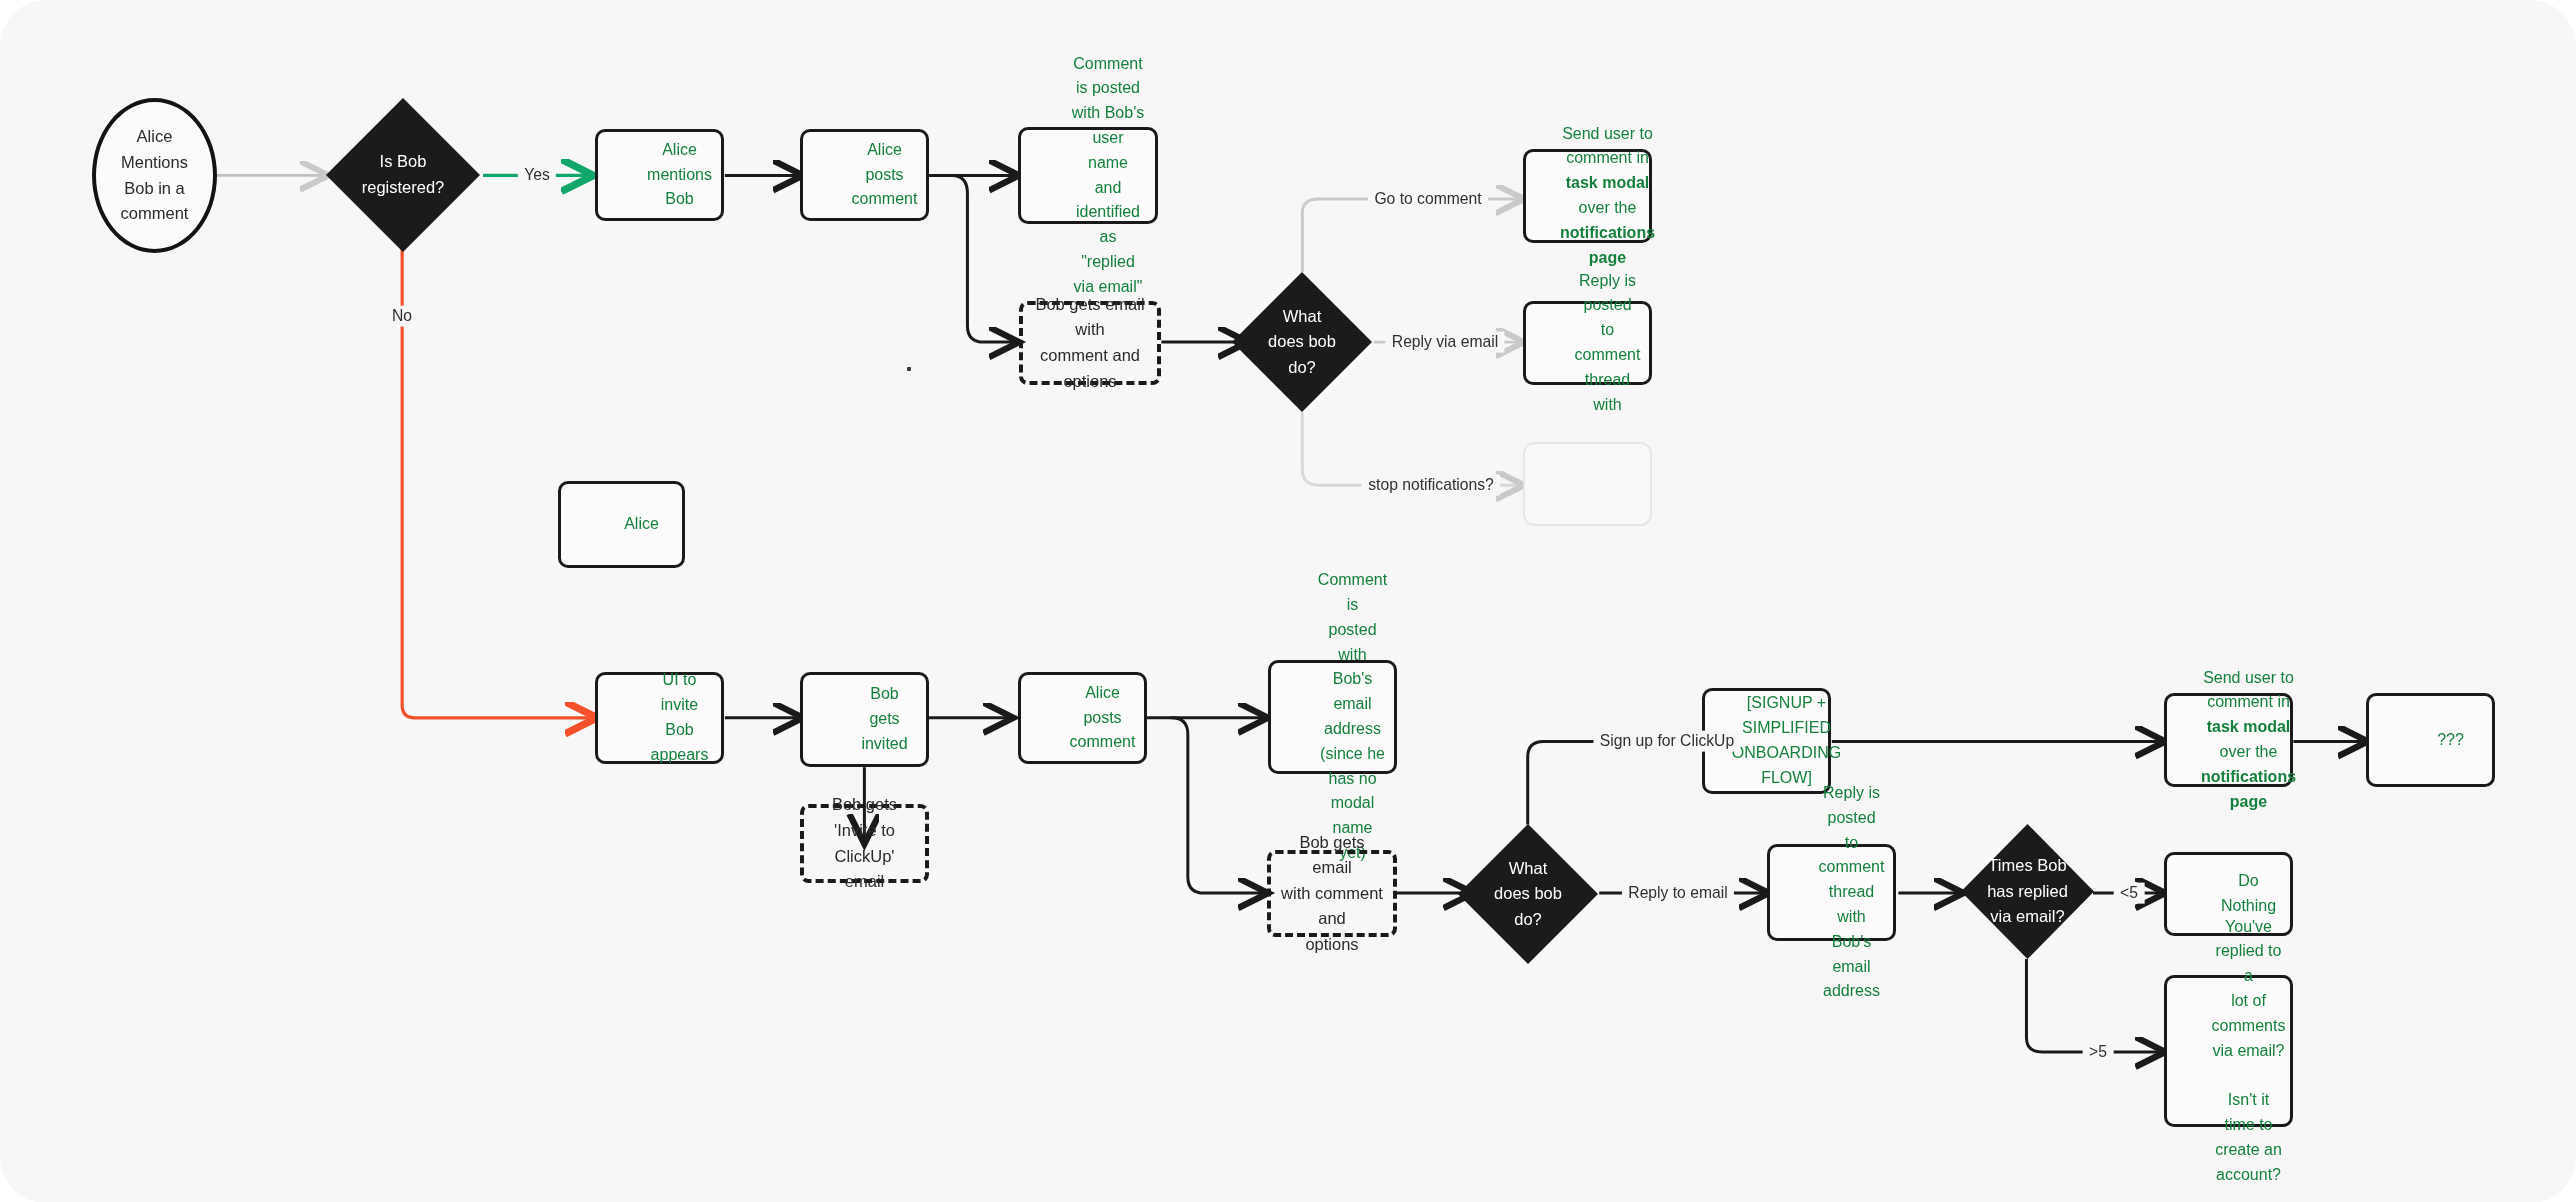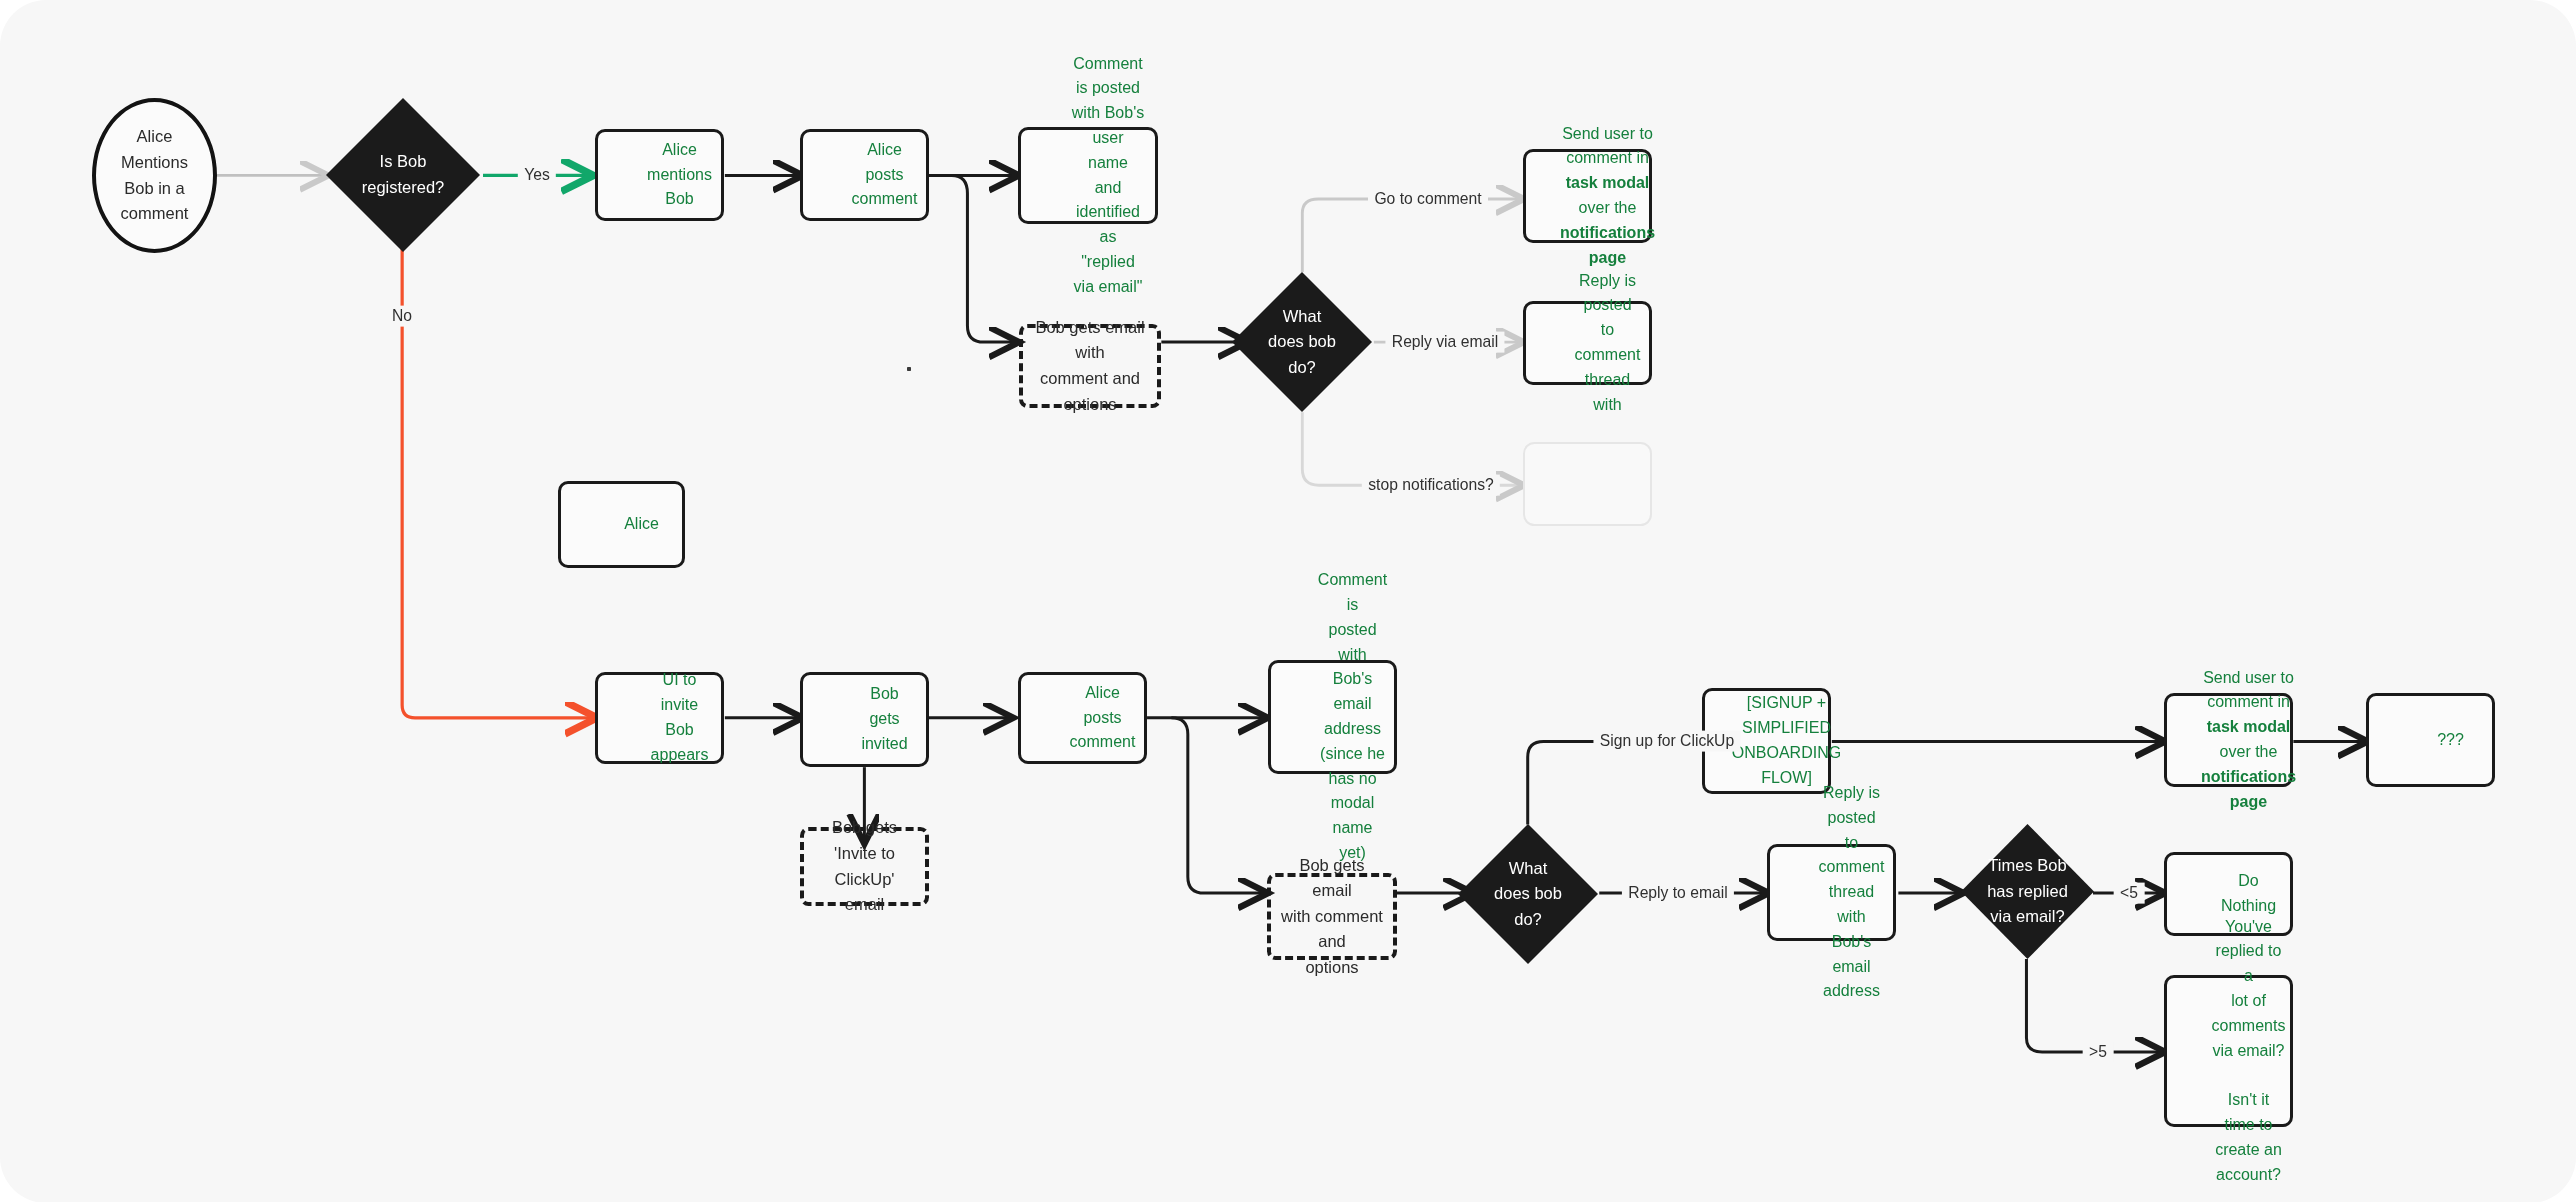--- a/index.html
+++ b/index.html
@@ -46,21 +46,20 @@
     font-size: 16px;
     padding-left: 40px;
   }
   
   .n-dashed {
     background: transparent;
     border: 4.3px dashed #1a1a1a;
     border-radius: 8.6px;
     color: #2b2b2b;
     font-size: 16.5px;
-    margin-top: 23px;
   }
   
   .n-faint {
     background: #f9f9f9;
     border: 2.9px solid #e6e6e6;
     border-radius: 11.4px;
     color: #2b2b2b;
     font-size: 16.5px;
   }
   

